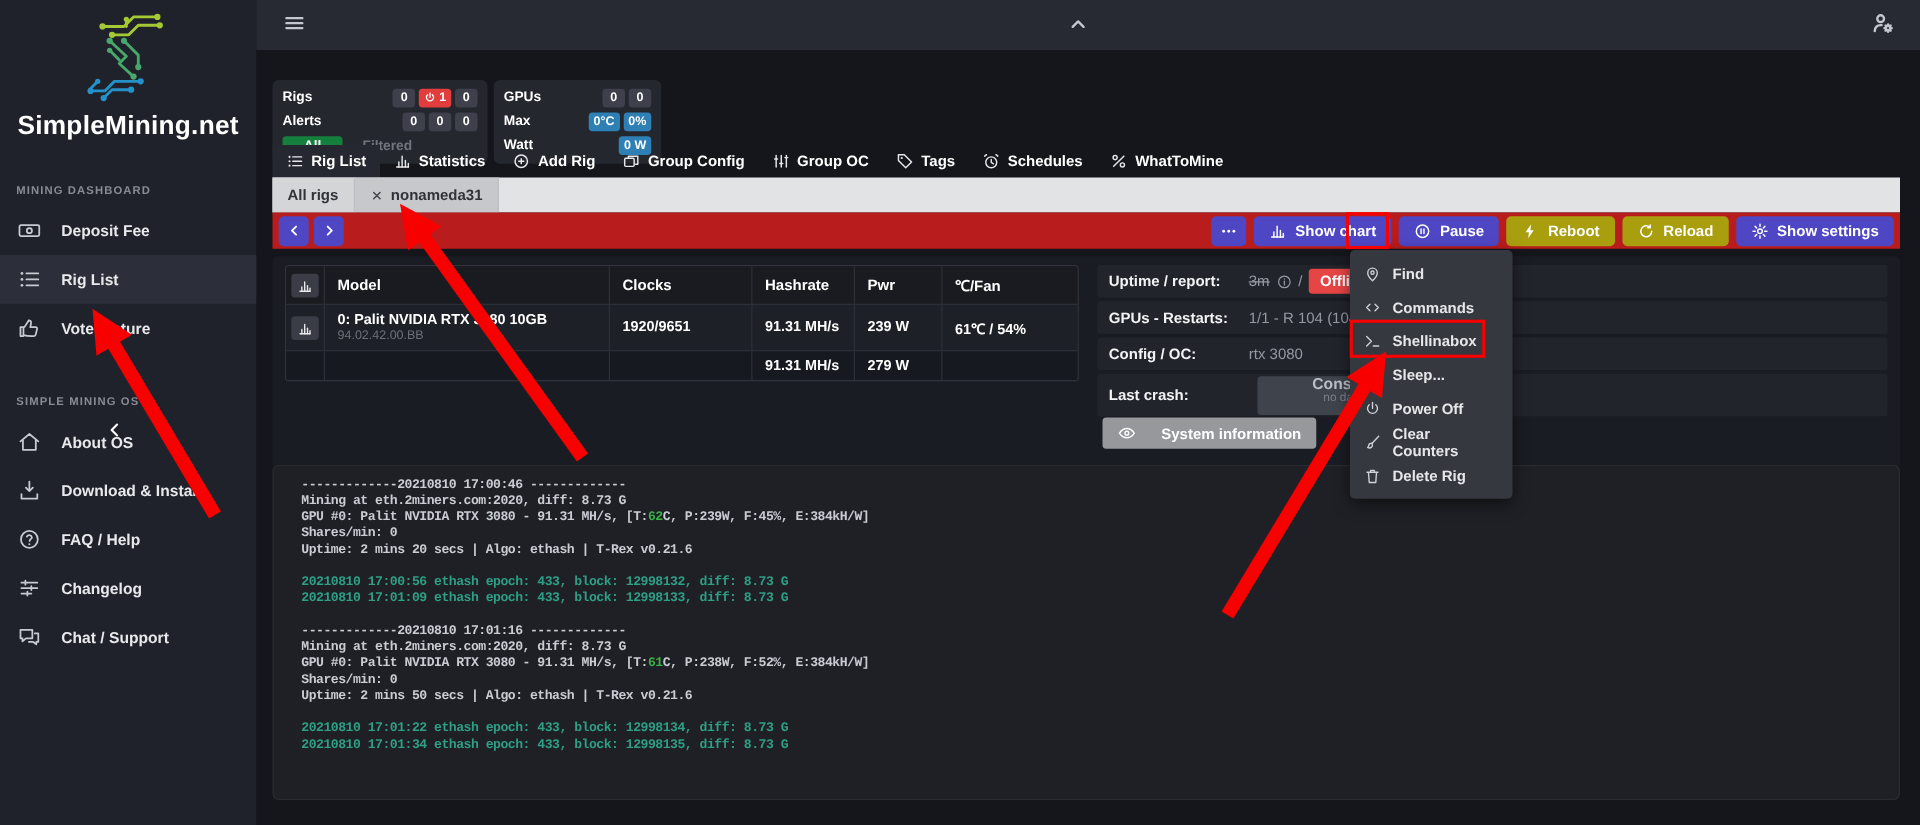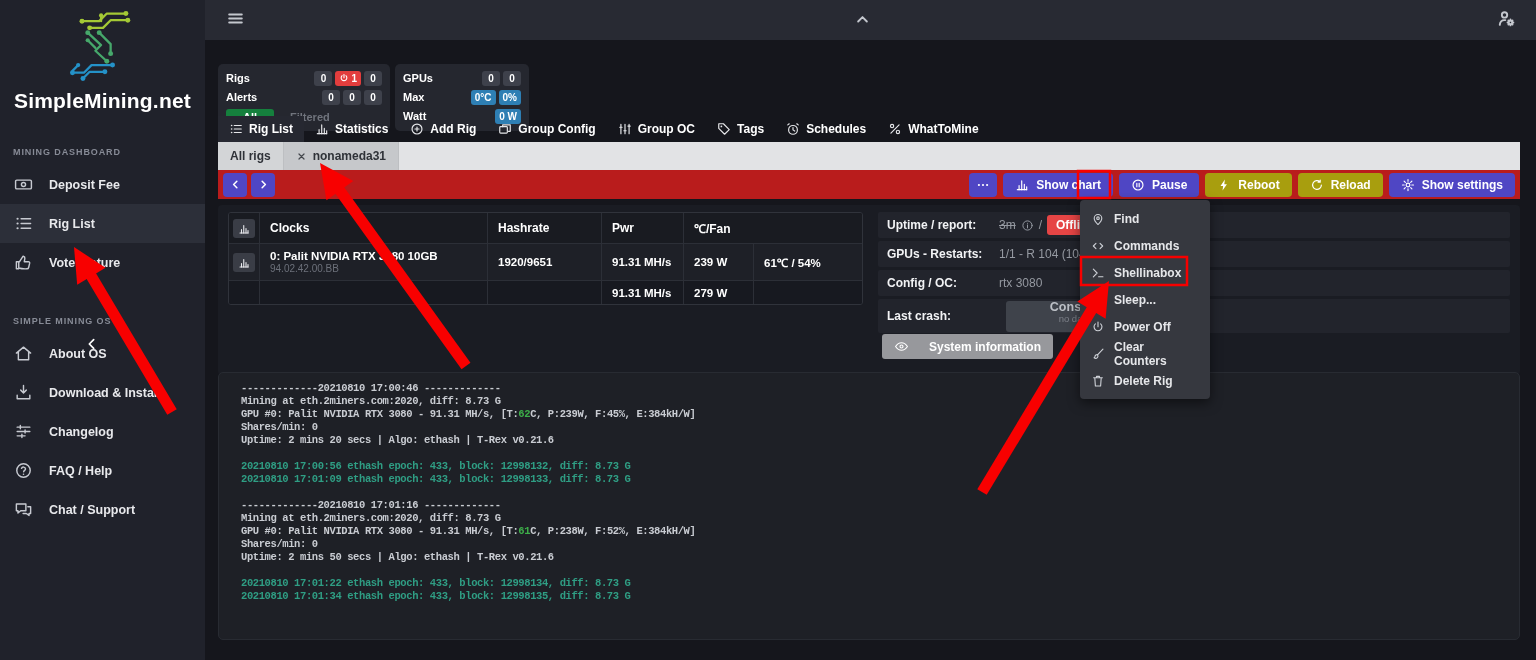--- a/index.html
+++ b/index.html
@@ -211,32 +211,32 @@
           <span>About OS</span>
         </div>
         <div class="side-item">
           <svg class="ic" viewBox="0 0 24 24">
             <path d="M12 3v9.5m0 0l-3.5-3.5m3.5 3.5L15.5 9M4 15.5V20h16v-4.5"></path>
           </svg>
           <span>Download &amp; Install</span>
         </div>
         <div class="side-item">
           <svg class="ic" viewBox="0 0 24 24">
-            <path d="M4 6.5h16M4 12h16M4 17.5h10"></path>
-            <path d="M8 4.5v4M14 10v4M10 15.5v4"></path>
-          </svg>
-          <span>Changelog</span>
-        </div>
-        <div class="side-item">
-          <svg class="ic" viewBox="0 0 24 24">
             <circle cx="12" cy="12" r="8.5"></circle>
             <path d="M9.5 9.3A2.6 2.6 0 0 1 14.5 10c0 1.6-2.3 2-2.3 3.6"></path>
             <circle class="f" cx="12" cy="16.8" r="1"></circle>
           </svg>
           <span>FAQ / Help</span>
+        </div>
+        <div class="side-item">
+          <svg class="ic" viewBox="0 0 24 24">
+            <path d="M4 6.5h16M4 12h16M4 17.5h10"></path>
+            <path d="M8 4.5v4M14 10v4M10 15.5v4"></path>
+          </svg>
+          <span>Changelog</span>
         </div>
         <div class="side-item">
           <svg class="ic" viewBox="0 0 24 24">
             <path d="M3 5h12v8.5H8.5L5 16.5v-3H3V5z"></path>
             <path d="M17.5 8.5H21V17h-2v2.5L15.5 17h-4"></path>
           </svg>
           <span>Chat / Support</span>
         </div>
       </nav>
     <button class="collapse-btn">
@@ -449,20 +449,21 @@
       <div class="rig-table">
         <div class="tr thead">
           <div class="td icon-cell">
               <button class="mini-icon-btn">
                 <span><svg class="ic" viewBox="0 0 24 24">
                     <path d="M4 20h16"></path>
                     <path d="M7 20v-7M11.5 20V5M16 20v-9M20 20v-5"></path>
                   </svg></span>
               </button>
             </div>
+          <div class="td">Model</div>
           <div class="td">Clocks</div>
           <div class="td">Hashrate</div>
           <div class="td">Pwr</div>
           <div class="td">℃/Fan</div>
         </div>
         <div class="tr row1">
           <div class="td icon-cell">
               <button class="mini-icon-btn">
                 <span><svg class="ic" viewBox="0 0 24 24">
                     <path d="M4 20h16"></path>

